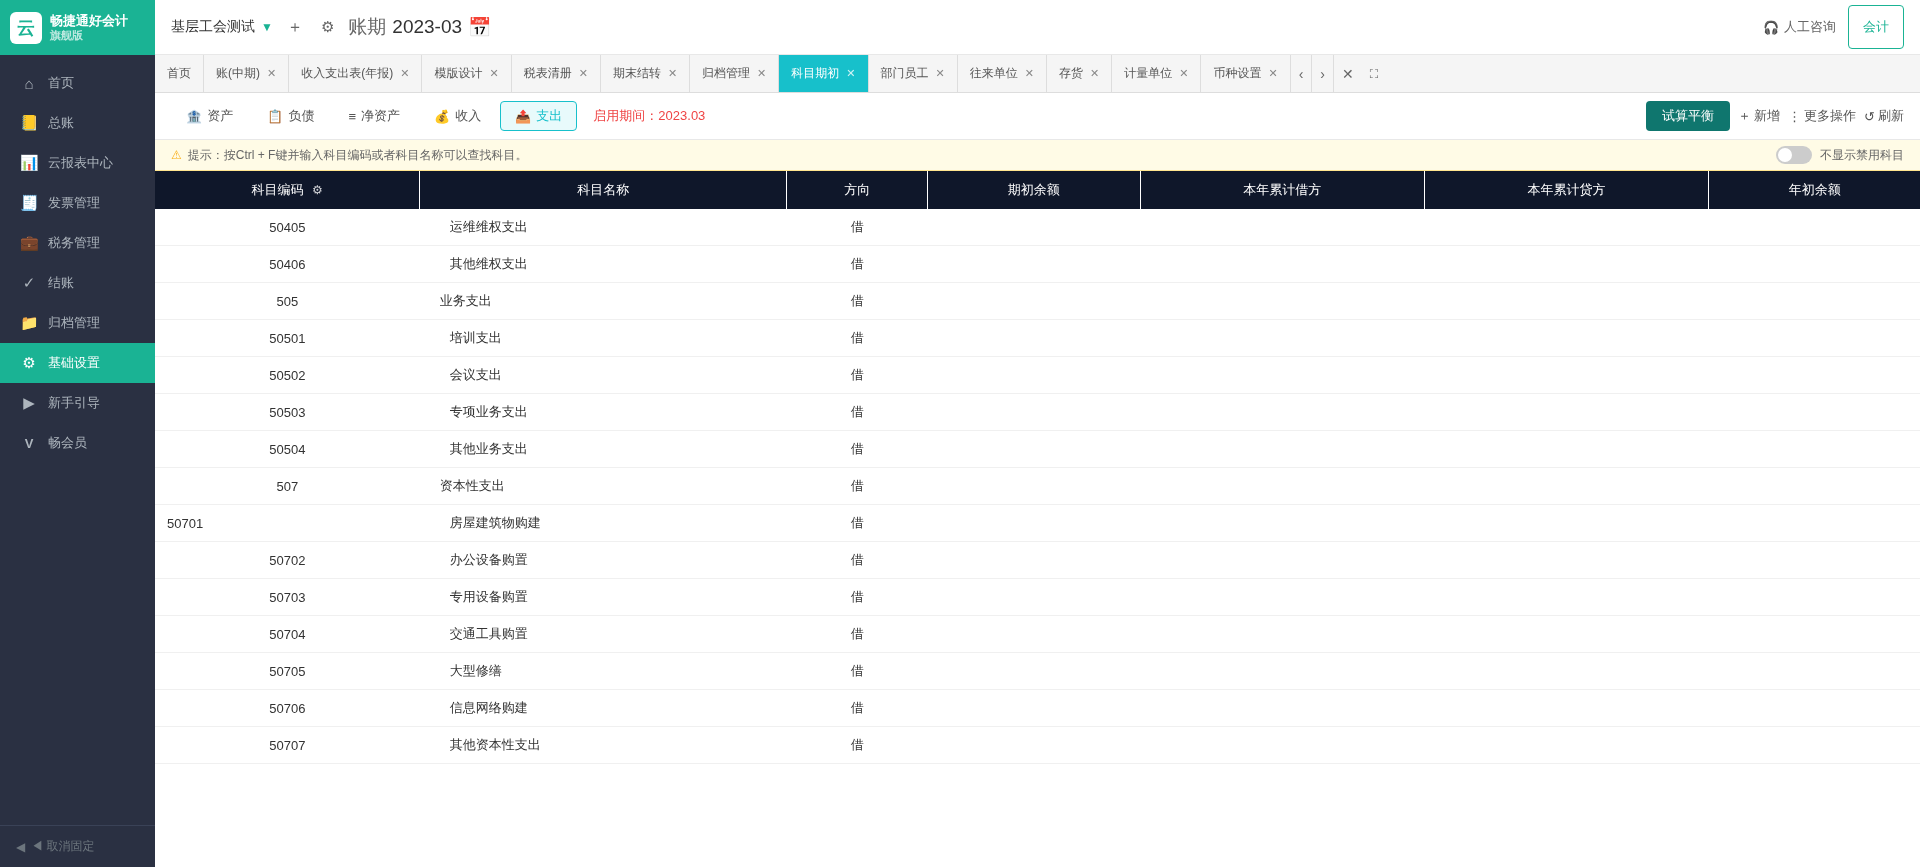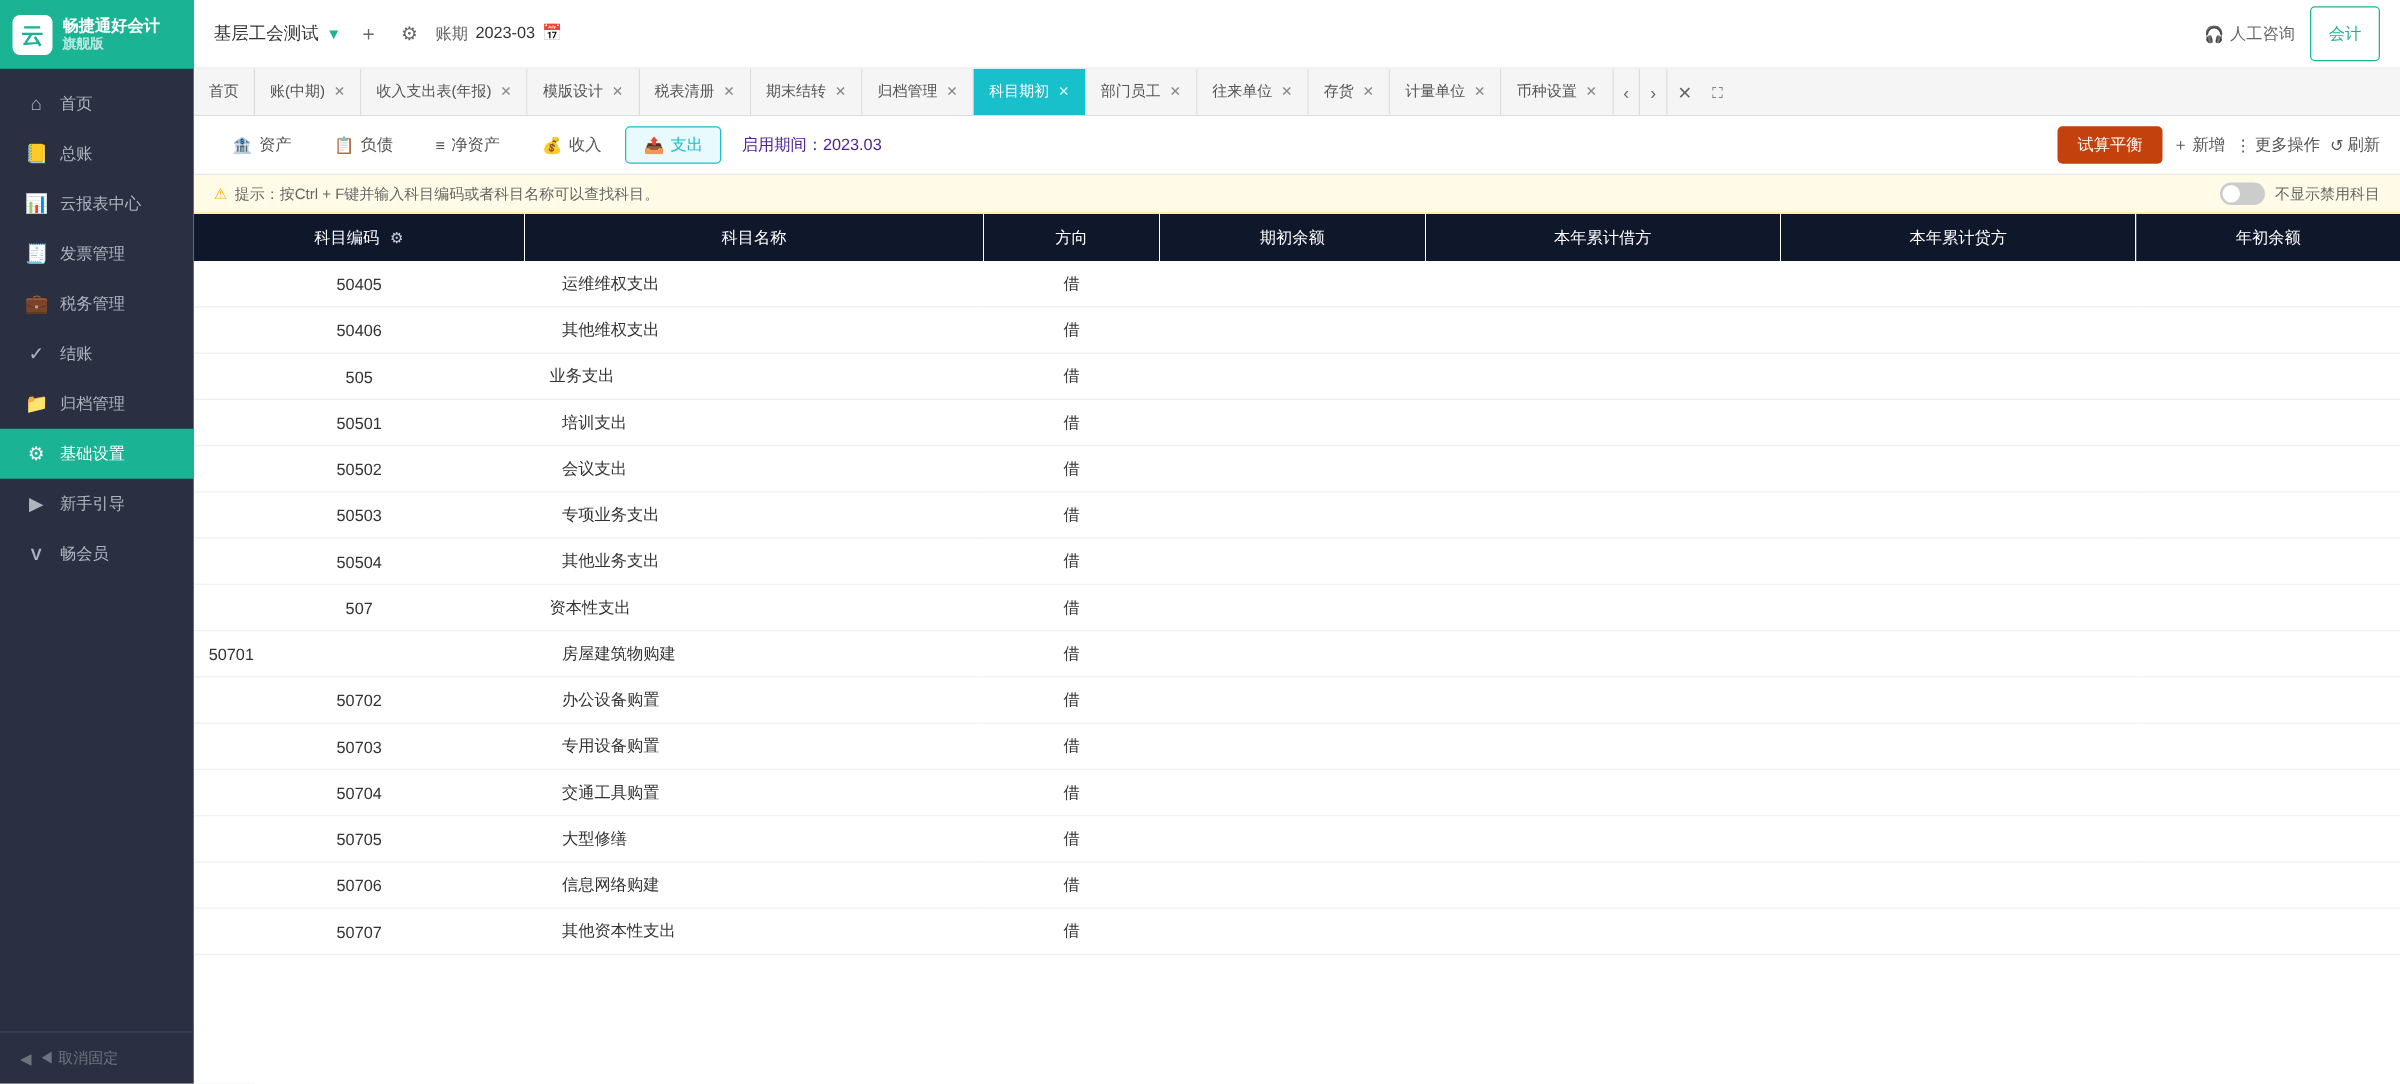--- a/index.html
+++ b/index.html
@@ -82,22 +82,23 @@
       font-size: 14px;
       color: #333;
       cursor: pointer;
       text-align: center;
     }
     .topbar-project .chevron { color: #1ab394; font-size: 12px; }
     .topbar-add { color: #666; cursor: pointer; font-size: 16px; padding: 4px; }
     .topbar-settings { color: #666; cursor: pointer; font-size: 15px; padding: 4px; }
     .topbar-period {
       display: flex;
+      align-items: center;
       gap: 6px;
-      font-size: 13px;
+      font-size: 19px;
       color: #333;
     }
     .topbar-period .period-label { color: #666; }
     .topbar-period .cal-icon { color: #1ab394; cursor: pointer; }
     .topbar-right { margin-left: auto; display: flex; align-items: center; gap: 12px; }
     .topbar-support { display: flex; align-items: center; gap: 4px; color: #666; font-size: 13px; cursor: pointer; }
     .topbar-user-btn {
       border: 1.5px solid #1ab394;
       color: #1ab394;
       background: white;
@@ -155,24 +156,24 @@
       gap: 5px;
       padding: 5px 14px;
       border-radius: 4px;
       font-size: 13px;
       cursor: pointer;
       color: #555;
       border: 1px solid transparent;
     }
     .subtab.active { background: #e8fafb; color: #17c0cb; border-color: #17c0cb; }
     .subtab .st-icon { font-size: 13px; }
-    .subtab-period { margin-left: 12px; color: #4c1d95; font-size: 13px; }
+    .subtab-period { margin-left: 12px; color: #ef4444; font-size: 13px; }
     .subtabs-right { margin-left: auto; display: flex; align-items: center; gap: 8px; }
     .btn-balance {
-      background: #c2410c;
+      background: #0f766e;
       color: white;
       border: none;
       padding: 6px 16px;
       border-radius: 4px;
       font-size: 13px;
       cursor: pointer;
     }
     .btn-add { color: #555; font-size: 13px; cursor: pointer; display: flex; align-items: center; gap: 3px; }
     .btn-more { color: #555; font-size: 13px; cursor: pointer; display: flex; align-items: center; gap: 3px; }
     .btn-refresh { color: #555; font-size: 13px; cursor: pointer; display: flex; align-items: center; gap: 3px; }

